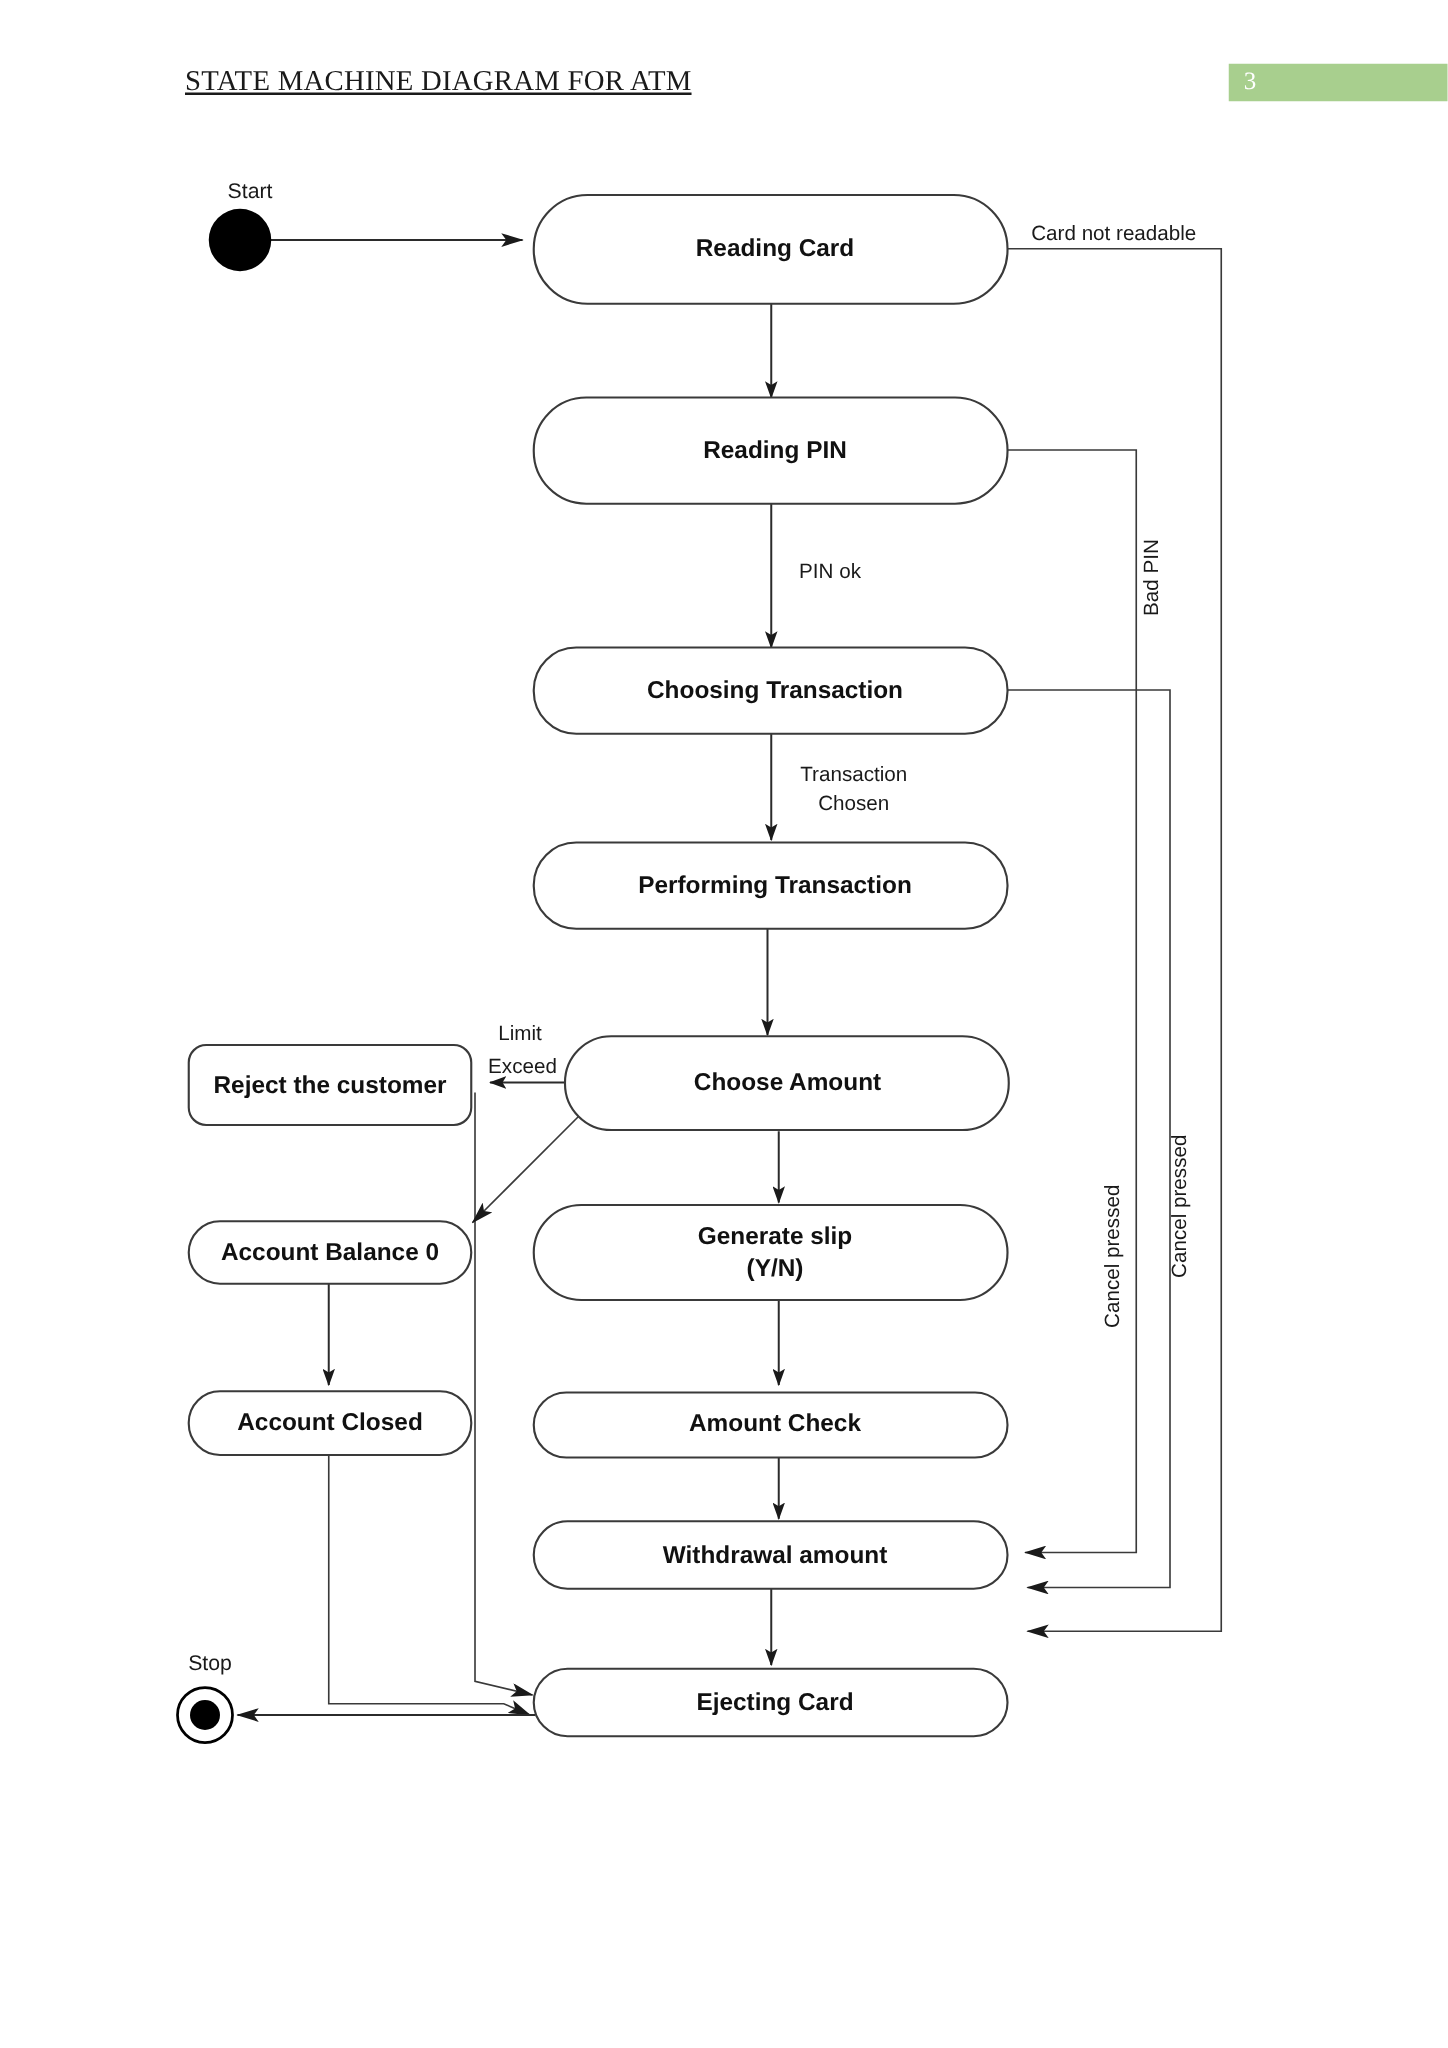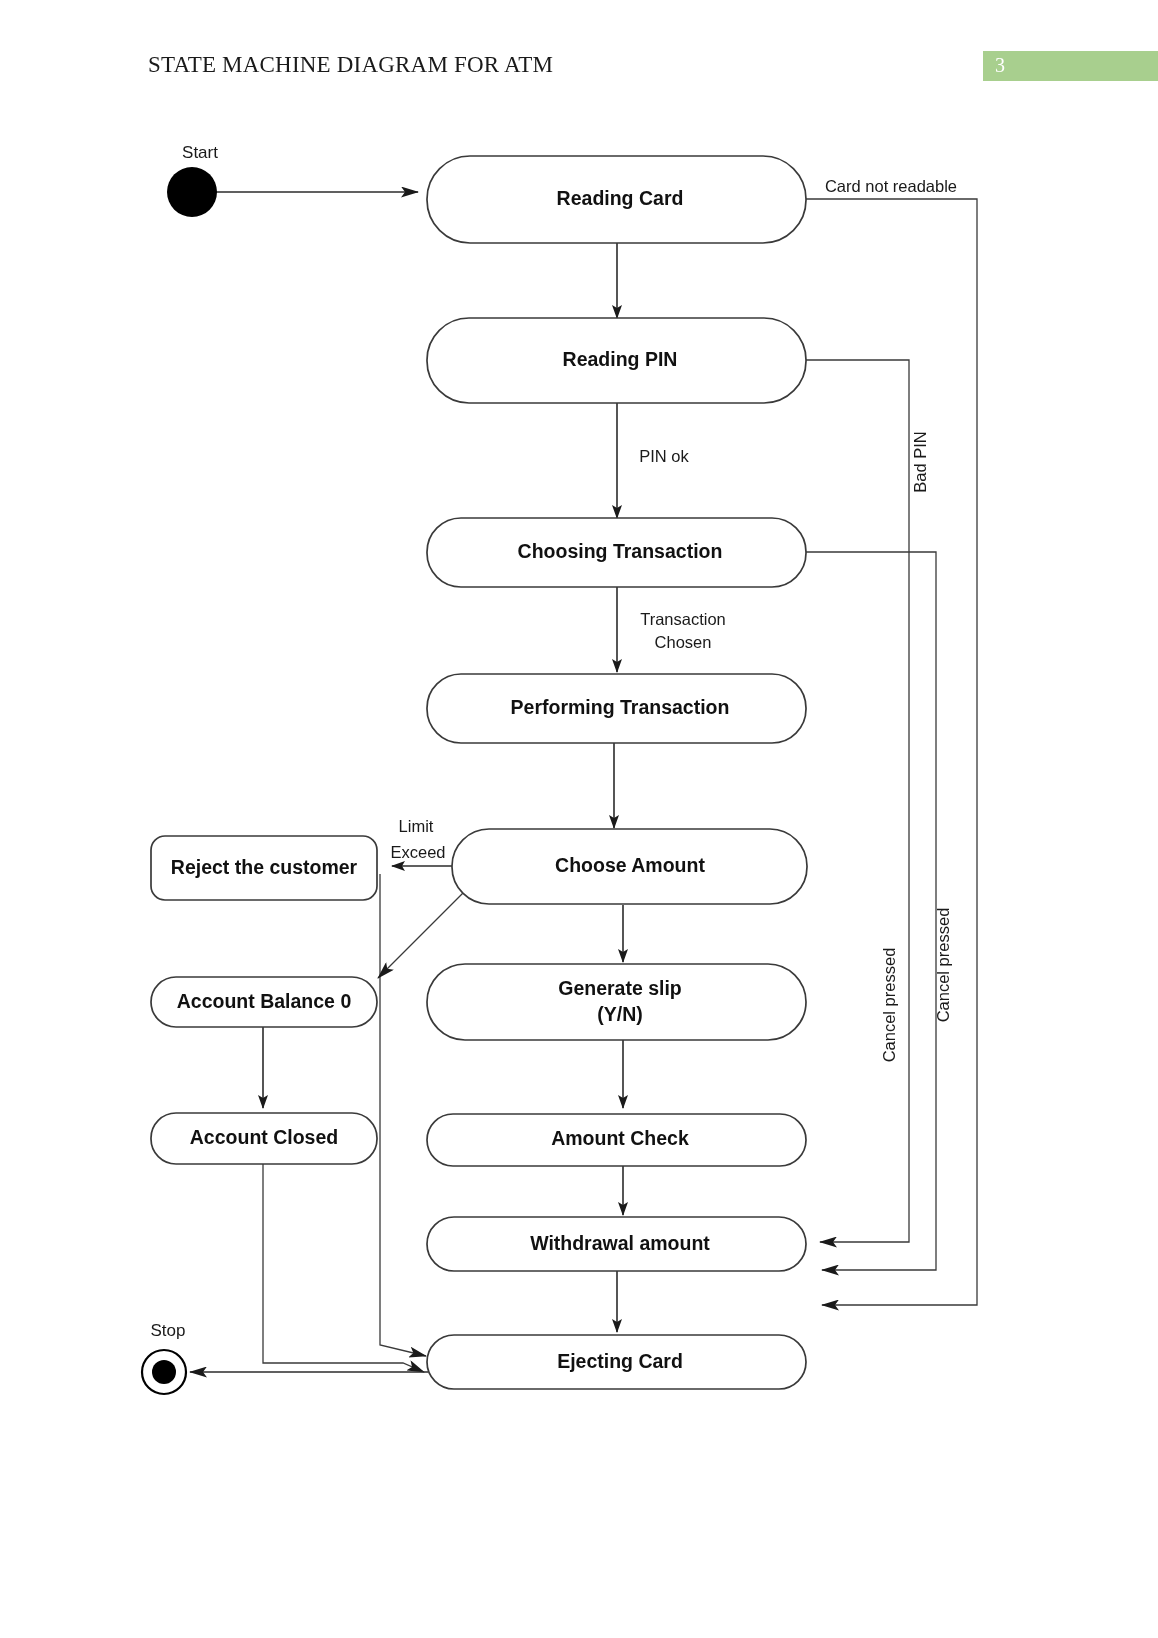--- a/index.html
+++ b/index.html
@@ -21,20 +21,21 @@
   }
   .hdr-title {
     position: absolute;
     left: 148px;
     top: 52px;
     font-family: "Liberation Serif", serif;
     font-size: 23px;
     color: #1a1a1a;
     letter-spacing: .2px;
     white-space: nowrap;
+    text-decoration: underline;
   }
   .page-badge {
     position: absolute;
     left: 983px;
     top: 51px;
     width: 175px;
     height: 30px;
     background: #a8cf8e;
   }
   .page-badge span {

